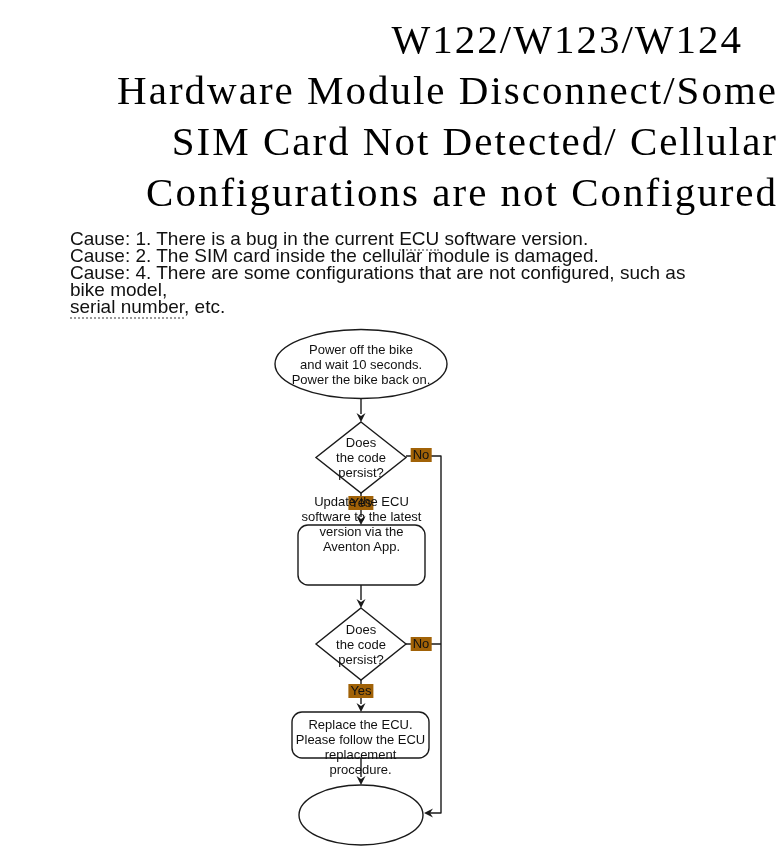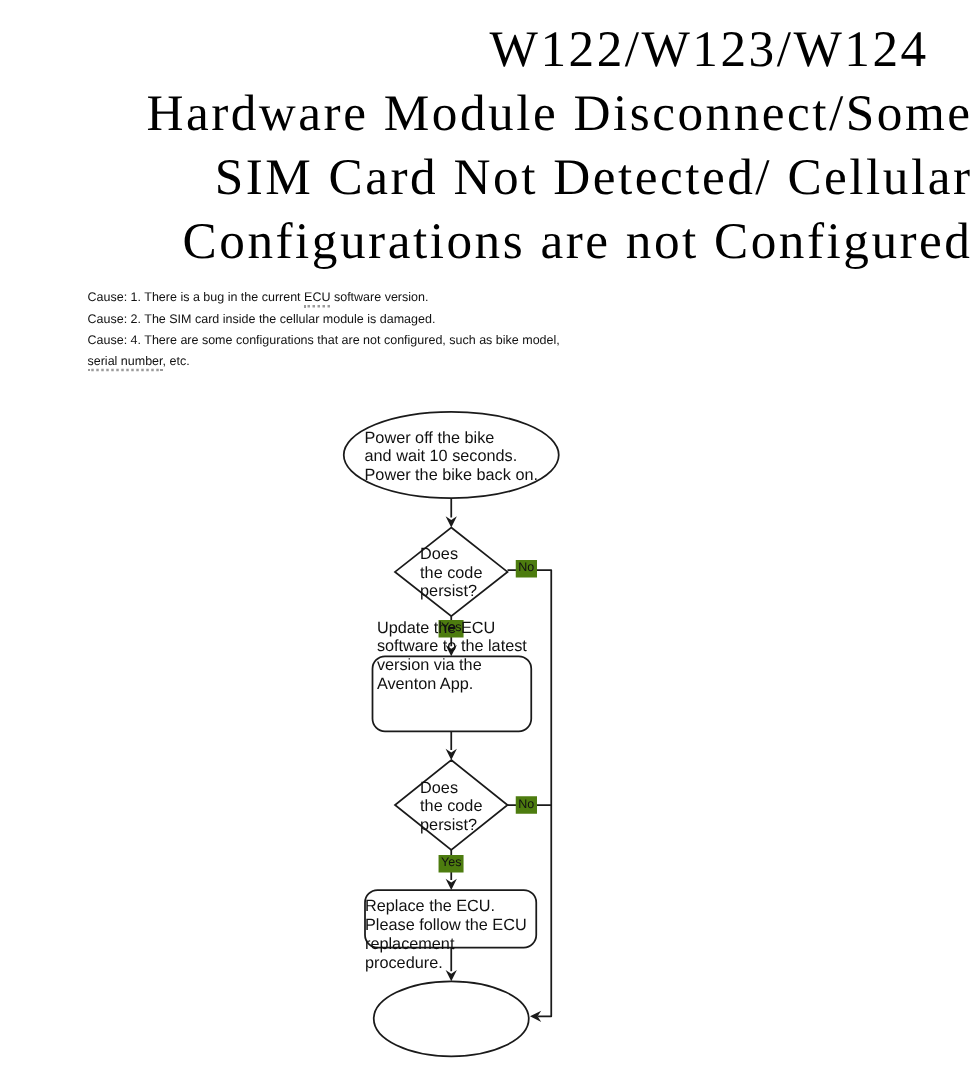--- a/index.html
+++ b/index.html
@@ -6,27 +6,27 @@
   .page{position:relative;width:778px;height:860px;background:#ffffff;overflow:hidden;
         font-family:"Liberation Sans",sans-serif;color:#1a1a1a;}
   
   .title{position:absolute;left:0;top:14px;width:778px;text-align:right;
          font-family:"Liberation Serif",serif;font-size:41px;line-height:51px;
          letter-spacing:2px;color:#000;white-space:nowrap;}
   .title .t-line{width:778px;}
   .title .t-first{transform:translateX(-35px);}
   
   .causes{position:absolute;left:70px;top:230px;width:620px;
-          font-size:10px;line-height:17px;color:#111;}
+          font-size:19px;line-height:17px;color:#111;}
   .dotted{border-bottom:2px dotted #9a9a9a;padding-bottom:0px;}
   
   svg.flow{position:absolute;left:0;top:0;width:778px;height:860px;}
   .node-text{position:absolute;display:flex;align-items:center;justify-content:center;
-             white-space:pre-line;font-size:13px;line-height:15px;color:#111;}
-  .edge-label{position:absolute;background:#4d7c0f;padding:0 2px;font-size:10px;
+             text-align:center;white-space:pre-line;font-size:13px;line-height:15px;color:#111;}
+  .edge-label{position:absolute;background:#a16207;padding:0 2px;font-size:13px;
               line-height:14px;color:#111;transform:translate(-50%,-50%);}
   .done-text{font-weight:bold;font-size:13.5px;letter-spacing:.2px;}
 </style>
 </head>
 <body>
 
 <div class="page">
 
   <div class="title">
     <div class="t-line t-first">W122/W123/W124</div>

